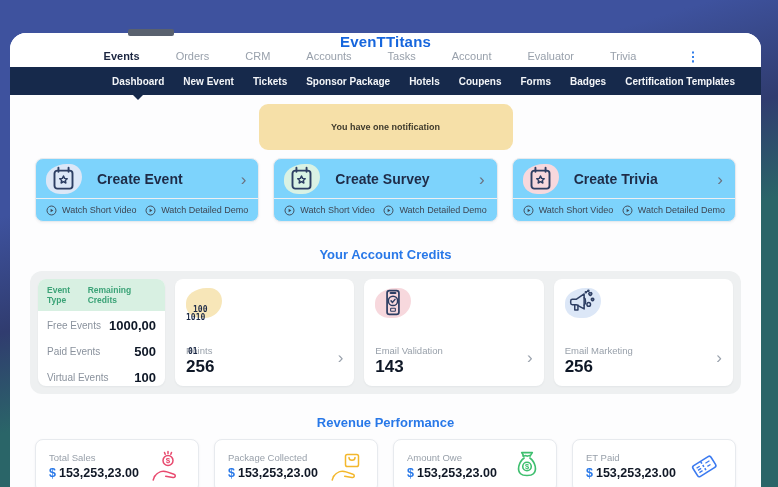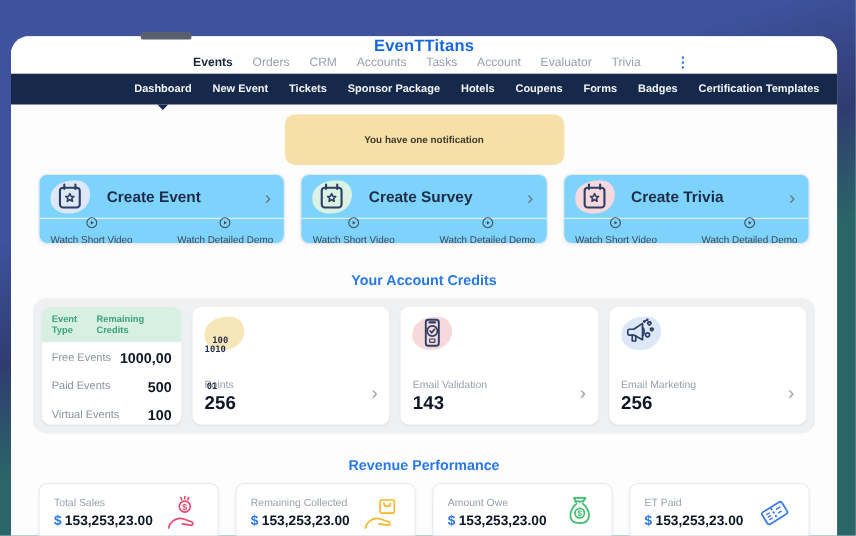--- a/index.html
+++ b/index.html
@@ -13,28 +13,28 @@
     position:absolute; left:128px; top:29px; width:46px; height:7px;
     background:#59616F; border-radius:2px; z-index:3;
   }
   .app-window{
     position:absolute; left:10px; top:33px; right:17px; bottom:0;
     background:#FDFDFE; border-radius:16px 16px 0 0; overflow:hidden; z-index:2;
   }
   
   .topnav{ height:34px; display:flex; align-items:center; padding:0 18px; background:#FFFFFF;flex-direction:column; }
   .logo{ font-size:15px; font-weight:bold; color:#1666DD; letter-spacing:.2px; cursor:pointer; }
-  .topnav-items{ display:flex; align-items:center; gap:18px; margin-left:32px; }
+  .topnav-items{ display:flex; gap:36px; margin-left:32px; }
   .topnav-item{ font-size:11px; color:#98A0AB; cursor:pointer; white-space:nowrap; }
   .topnav-item.active{ color:#1B2540; font-weight:bold; }
   .kebab{ color:#2878E8; font-size:13px; font-weight:bold; cursor:pointer; line-height:1; }
   .kebab::before{ content:"\22EE"; }
   .topnav .kebab{ margin-left:14px; }
   
-  .subnav{ height:28px; background:#16294B; display:flex; align-items:center; gap:19px; padding:0 26px 0 112px; position:relative; }
+  .subnav{ height:28px; background:#16294B; display:flex; align-items:center; gap:19px; padding:0 26px 0 112px; position:relative;justify-content:flex-end; }
   .subnav-item{ font-size:10px; font-weight:600; color:#F3F5F8; cursor:pointer; white-space:nowrap; position:relative; }
   .subnav-item.active::after{
     content:""; position:absolute; left:50%; transform:translateX(-50%); top:19px;
     border:5px solid transparent; border-top-color:#16294B;
   }
   
   .content{ padding-top:9px; height:425px; }
   .notif-pill{
     width:254px; margin:0 auto; background:#F6E0A8; border-radius:9px;
     font-size:9px; font-weight:600; color:#3E3A2C; text-align:center; padding:18px 0; cursor:pointer;
@@ -50,21 +50,21 @@
   .icon-blob{ position:relative; width:36px; height:30px; flex:none; }
   .blob-bg{ position:absolute; inset:0; border-radius:63% 37% 54% 46% / 55% 48% 62% 45%; }
   .blob-1 .blob-bg{ background:#DCE7F7; } .blob-2 .blob-bg{ background:#D9F2E4; } .blob-3 .blob-bg{ background:#F7D8DD; }
   .blob-4 .blob-bg{ background:#F7E6B8; } .blob-5 .blob-bg{ background:#F7D8DD; } .blob-6 .blob-bg{ background:#DCE7F7; }
   .icon-blob svg, .icon-blob .bin{ position:relative; z-index:1; }
   .create-title{ font-size:14px; font-weight:600; color:#1E2B47; margin-left:15px; flex:1; }
   .chev{ color:#6B7280; font-size:17px; line-height:1; }
   .chev::before{ content:"\203A"; }
   .create-div{ height:1px; background:#EDEFF2; }
   .create-bottom{ display:flex; justify-content:space-between; align-items:center; padding:0 10px; height:22px; }
-  .watch-link{ display:flex; align-items:center; gap:5px; font-size:9px; font-weight:500; color:#3E4653; cursor:pointer;flex-direction:column; }
+  .watch-link{ display:flex; align-items:center; gap:5px; font-size:9px; font-weight:500; color:#3E4653; cursor:pointer; }
   
   .section-title{ text-align:center; font-size:13px; font-weight:bold; color:#2878E8; }
   .credits-title{ margin-top:25px;text-align:center; }
   .credits-panel{
     margin:9px 20px 0; background:#EEF0F1; border-radius:12px;
     display:flex; gap:10px; padding:8px; height:123px;
   }
   .table-card{ width:127px; flex:none; background:#fff; border-radius:8px; overflow:hidden; box-shadow:0 1px 2px rgba(20,30,60,.05); }
   .table-head{ display:flex; justify-content:space-between; background:#D8F0E2; padding:6px 9px; }
   .table-head span{ font-size:8.5px; font-weight:600; color:#3BA377; }
@@ -326,21 +326,21 @@
           <path d="M17 1.5v2M13.5 2.4l.7 1.9M20.5 2.4l-.7 1.9"></path>
           <circle cx="17" cy="10.5" r="5"></circle>
           <text x="17" y="13.4" font-size="8" font-weight="bold" text-anchor="middle" fill="#E8496E" stroke="none" font-family="Liberation Sans, sans-serif">$</text>
           <path d="M3.5 26.5c3-4.5 8-6.2 12.5-4.6l7 2.4c2.3.8 1.4 3.6-1 3.1l-7.3-1.1"></path>
           <path d="M3.5 26.5l-1.3 3.5"></path>
         </svg>
       </div>
 
       <div class="revenue-card">
         <div>
-          <div class="rev-label">Remaining Collected</div>
+          <div class="rev-label">Package Collected</div>
           <div class="rev-value">
             <span class="cur">$</span><span>153,253,23.00</span>
           </div>
         </div>
         <svg width="34" height="32" viewBox="0 0 34 32" fill="none" stroke="#F3B72C" stroke-width="1.5" stroke-linecap="round">
           <rect x="15.5" y="4.5" width="13" height="12" rx="1.8"></rect>
           <path d="M19 7.5c0 1.8 1.4 2.8 3 2.8s3-1 3-2.8"></path>
           <path d="M3.5 26.5c3-4.5 8-6.2 12.5-4.6l7 2.4c2.3.8 1.4 3.6-1 3.1l-7.3-1.1"></path>
           <path d="M3.5 26.5l-1.3 3.5"></path>
         </svg>

